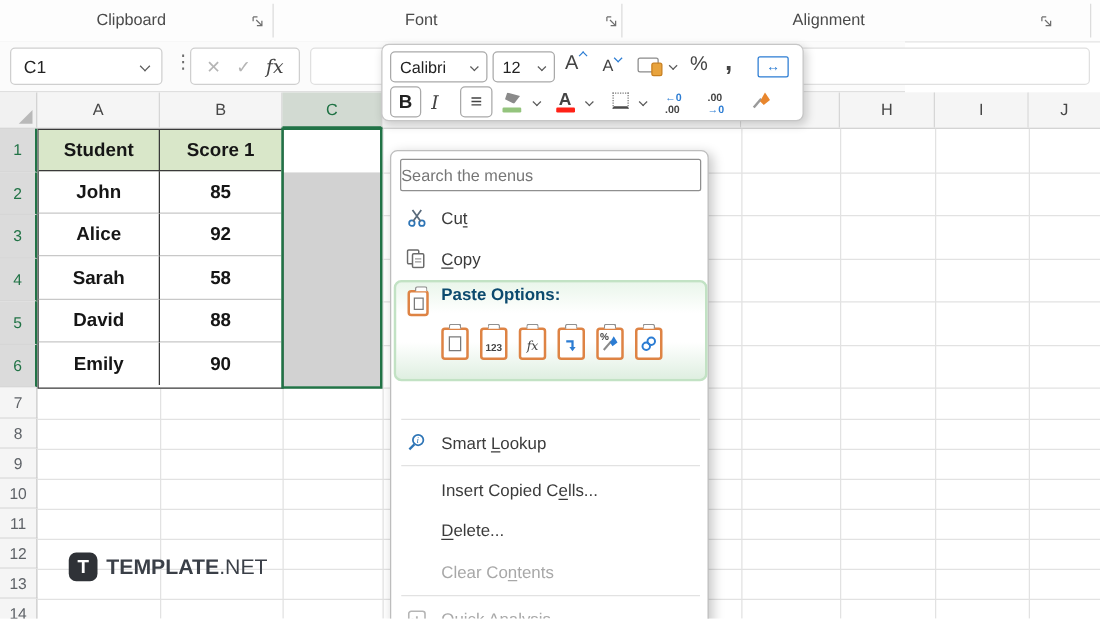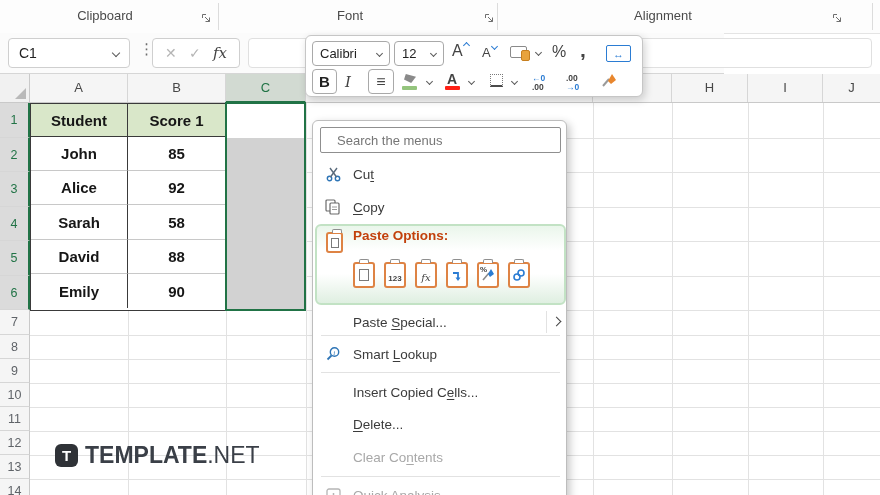--- a/index.html
+++ b/index.html
@@ -96,60 +96,60 @@
         border-bottom:2px solid #4a4a4a;box-sizing:border-box;}
   .decstack{position:absolute;display:flex;flex-direction:column;font-size:8.5px;line-height:8.5px;
             color:#444;font-weight:700;letter-spacing:0;}
   .decstack .blue{color:#2B7CD3;}
 
   
   .menu{position:absolute;left:312px;top:120px;width:255px;height:382px;background:#fff;
         border:1px solid #BDBDBD;border-radius:6px;box-shadow:3px 3px 9px rgba(0,0,0,.22);
         z-index:30;box-sizing:border-box;}
   .search{position:absolute;left:7px;top:6px;width:241px;height:26px;border:1px solid #8F8F8F;
-          border-radius:2px;box-sizing:border-box;font-size:13px;color:#333;padding:0 16px;
+          border-radius:2px;box-sizing:border-box;font-size:13px;color:#333;padding:0 0;
           font-family:"Liberation Sans",sans-serif;outline:none;}
   .search::placeholder{color:#767676;}
   .mi{position:absolute;left:0;width:255px;height:30px;display:flex;align-items:center;
       font-size:13.5px;color:#3b3b3b;}
   .mi .ico{width:40px;display:flex;justify-content:center;align-items:center;}
   .mi .txt .key{text-decoration:underline;text-underline-offset:2px;}
   .mi.disabled{color:#A8A8A8;}
   .msep{position:absolute;left:8px;width:239px;height:1px;background:#E2E2E2;}
   .paste-sec{position:absolute;left:2px;top:103px;width:251px;height:81px;border:2px solid #C2E2C4;
              border-radius:6px;box-sizing:border-box;
              background:linear-gradient(180deg,#EAF6EB,#ffffff 32%,#ffffff 62%,#DFEFE1);}
-  .paste-hdr{position:absolute;top:107px;font-weight:700;color:#c2410c;}
+  .paste-hdr{position:absolute;top:107px;font-weight:700;color:#0c4a6e;}
   .picons{position:absolute;left:40px;top:141px;display:flex;gap:9px;}
   .clip{position:relative;width:18px;height:22px;border:2px solid #DE8344;border-radius:3px;
         background:#fff;box-sizing:content-box;}
   .clip:before{content:"";position:absolute;top:-5px;left:4px;width:8px;height:3px;
                border:1.5px solid #8f8f8f;border-bottom:none;border-radius:2px 2px 0 0;background:#fff;}
   .clip .inner{position:absolute;inset:0;display:flex;align-items:center;justify-content:center;}
   .clip.sm{width:13px;height:17px;}
   .pg{width:10px;height:12px;border:1.5px solid #7a7a7a;background:#fff;box-sizing:border-box;}
   .lbl123{font-size:8px;font-weight:700;color:#444;margin-top:6px;}
   .lblfx{font-size:10px;font-style:italic;color:#444;font-family:"DejaVu Serif",serif;margin-top:4px;}
   .pct{position:absolute;left:1px;top:1px;font-size:8px;font-weight:700;color:#444;}
 
   
   .wm{position:absolute;left:55px;top:442px;display:flex;align-items:center;gap:7px;z-index:5;}
   .wm-logo{width:23px;height:23px;background:#2F3237;border-radius:6px;color:#fff;font-weight:700;
            font-size:15px;display:flex;align-items:center;justify-content:center;}
-  .wm-text{font-size:23px;font-weight:800;color:#3A3F47;}
+  .wm-text{font-size:17px;font-weight:800;color:#3A3F47;}
   .wm-text .tld{font-weight:400;}
 </style>
 </head>
 <body>
 
 <div class="stage">
 
   <div class="ribbon">
     <div class="group-label" style="left:60px;width:90px;">Clipboard</div>
-    <div class="group-label" style="left:305px;width:90px;">Font</div>
+    <div class="group-label" style="left:292px;width:90px;">Font</div>
     <div class="group-label" style="left:618px;width:90px;">Alignment</div>
     <span class="launcher" style="left:201px;"><svg width="11" height="11">
           <path d="M1.5 1.5 H5 M1.5 1.5 V5" stroke="#6f6f6f" fill="none"></path>
           <path d="M4 4 L8.5 8.5 M8.5 4.5 V8.5 H4.5" stroke="#6f6f6f" fill="none"></path>
         </svg></span>
     <span class="launcher" style="left:484px;"><svg width="11" height="11">
           <path d="M1.5 1.5 H5 M1.5 1.5 V5" stroke="#6f6f6f" fill="none"></path>
           <path d="M4 4 L8.5 8.5 M8.5 4.5 V8.5 H4.5" stroke="#6f6f6f" fill="none"></path>
         </svg></span>
     <span class="launcher" style="left:832px;"><svg width="11" height="11">
@@ -362,26 +362,20 @@
       <span class="clip">
           <span class="inner">
             <svg width="14" height="14">
               <circle cx="5" cy="9" r="3" fill="none" stroke="#2B7CD3" stroke-width="1.6"></circle>
               <circle cx="9" cy="5" r="3" fill="none" stroke="#2B7CD3" stroke-width="1.6"></circle>
             </svg>
           </span>
         </span>
     </div>
 
-    <div class="mi" style="top:186px;">
-      <span class="ico"></span>
-      <span class="txt"><span>Paste </span><span class="key">S</span><span>pecial...</span></span>
-      <span style="position:absolute;left:233px;top:4px;height:22px;width:1px;background:#E2E2E2;"></span>
-      <span class="chev right" style="position:absolute;left:240px;top:11px;"></span>
-    </div>
 
     <div class="msep" style="top:214px;"></div>
 
     <div class="mi" style="top:218px;">
       <span class="ico">
           <svg width="16" height="16">
             <circle cx="9.5" cy="6" r="4.2" fill="none" stroke="#2E75B6" stroke-width="1.4"></circle>
             <path d="M6.5 9.5 L2.5 13.5" stroke="#2E75B6" stroke-width="1.8"></path>
             <text x="8.3" y="8.5" font-size="7" fill="#2E75B6" font-family="Liberation Serif,serif" font-style="italic">i</text>
           </svg>

